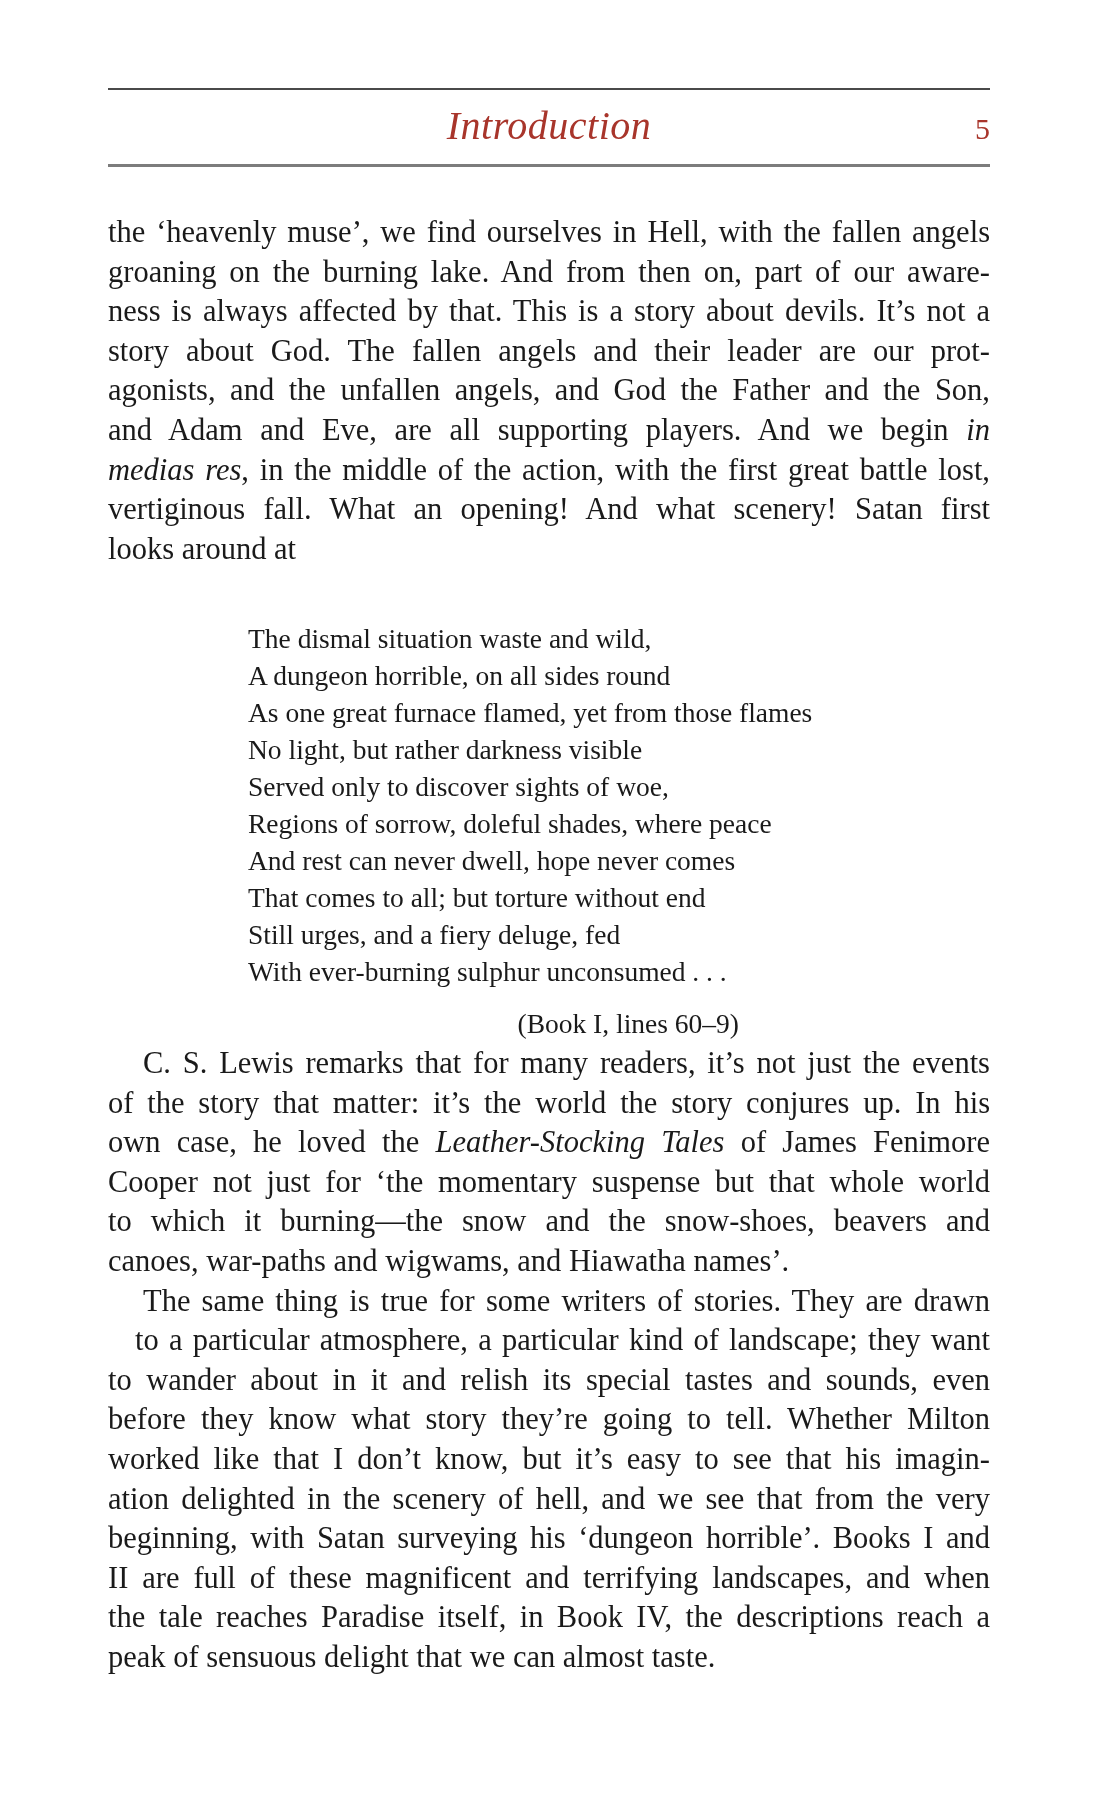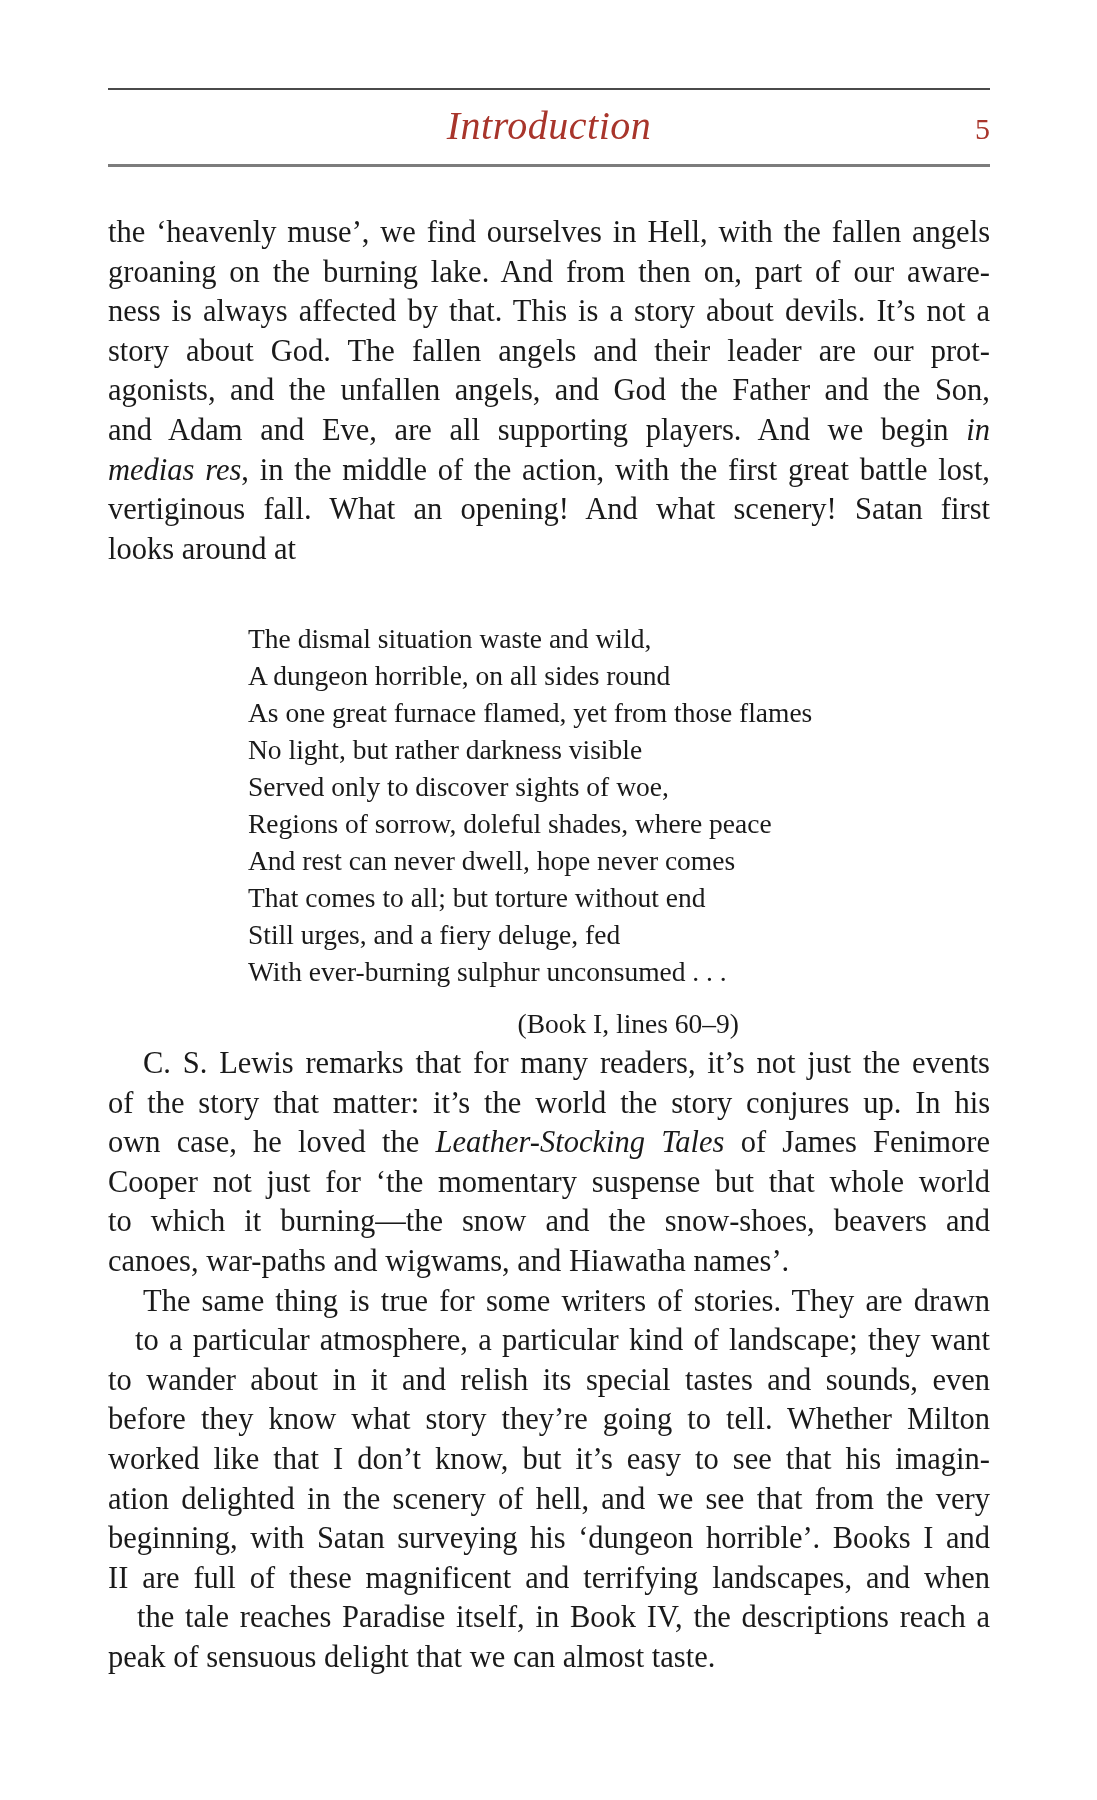--- a/index.html
+++ b/index.html
@@ -157,17 +157,17 @@
 
   <div class="body-text" style="top:1281.6px;">
     <span class="line indent" style="white-space: normal;">The same thing is true for some writers of stories. They are drawn</span>
     <span class="line" style="white-space: normal; margin-left: 27px;">to a particular atmosphere, a particular kind of landscape; they want</span>
     <span class="line" style="white-space: normal;">to wander about in it and relish its special tastes and sounds, even</span>
     <span class="line" style="white-space: normal;">before they know what story they’re going to tell. Whether Milton</span>
     <span class="line" style="white-space: normal;">worked like that I don’t know, but it’s easy to see that his imagin-</span>
     <span class="line" style="white-space: normal;">ation delighted in the scenery of hell, and we see that from the very</span>
     <span class="line" style="white-space: normal;">beginning, with Satan surveying his ‘dungeon horrible’. Books I and</span>
     <span class="line" style="white-space: normal;">II are full of these magnificent and terrifying landscapes, and when</span>
-    <span class="line" style="white-space: normal; margin-left: 29px;">the tale reaches Paradise itself, in Book IV, the descriptions reach a</span>
+    <span class="line" style="white-space: normal;">the tale reaches Paradise itself, in Book IV, the descriptions reach a</span>
     <span class="line last" style="white-space: normal;">peak of sensuous delight that we can almost taste.</span>
   </div>
 
 </div>
 
 </body></html>

